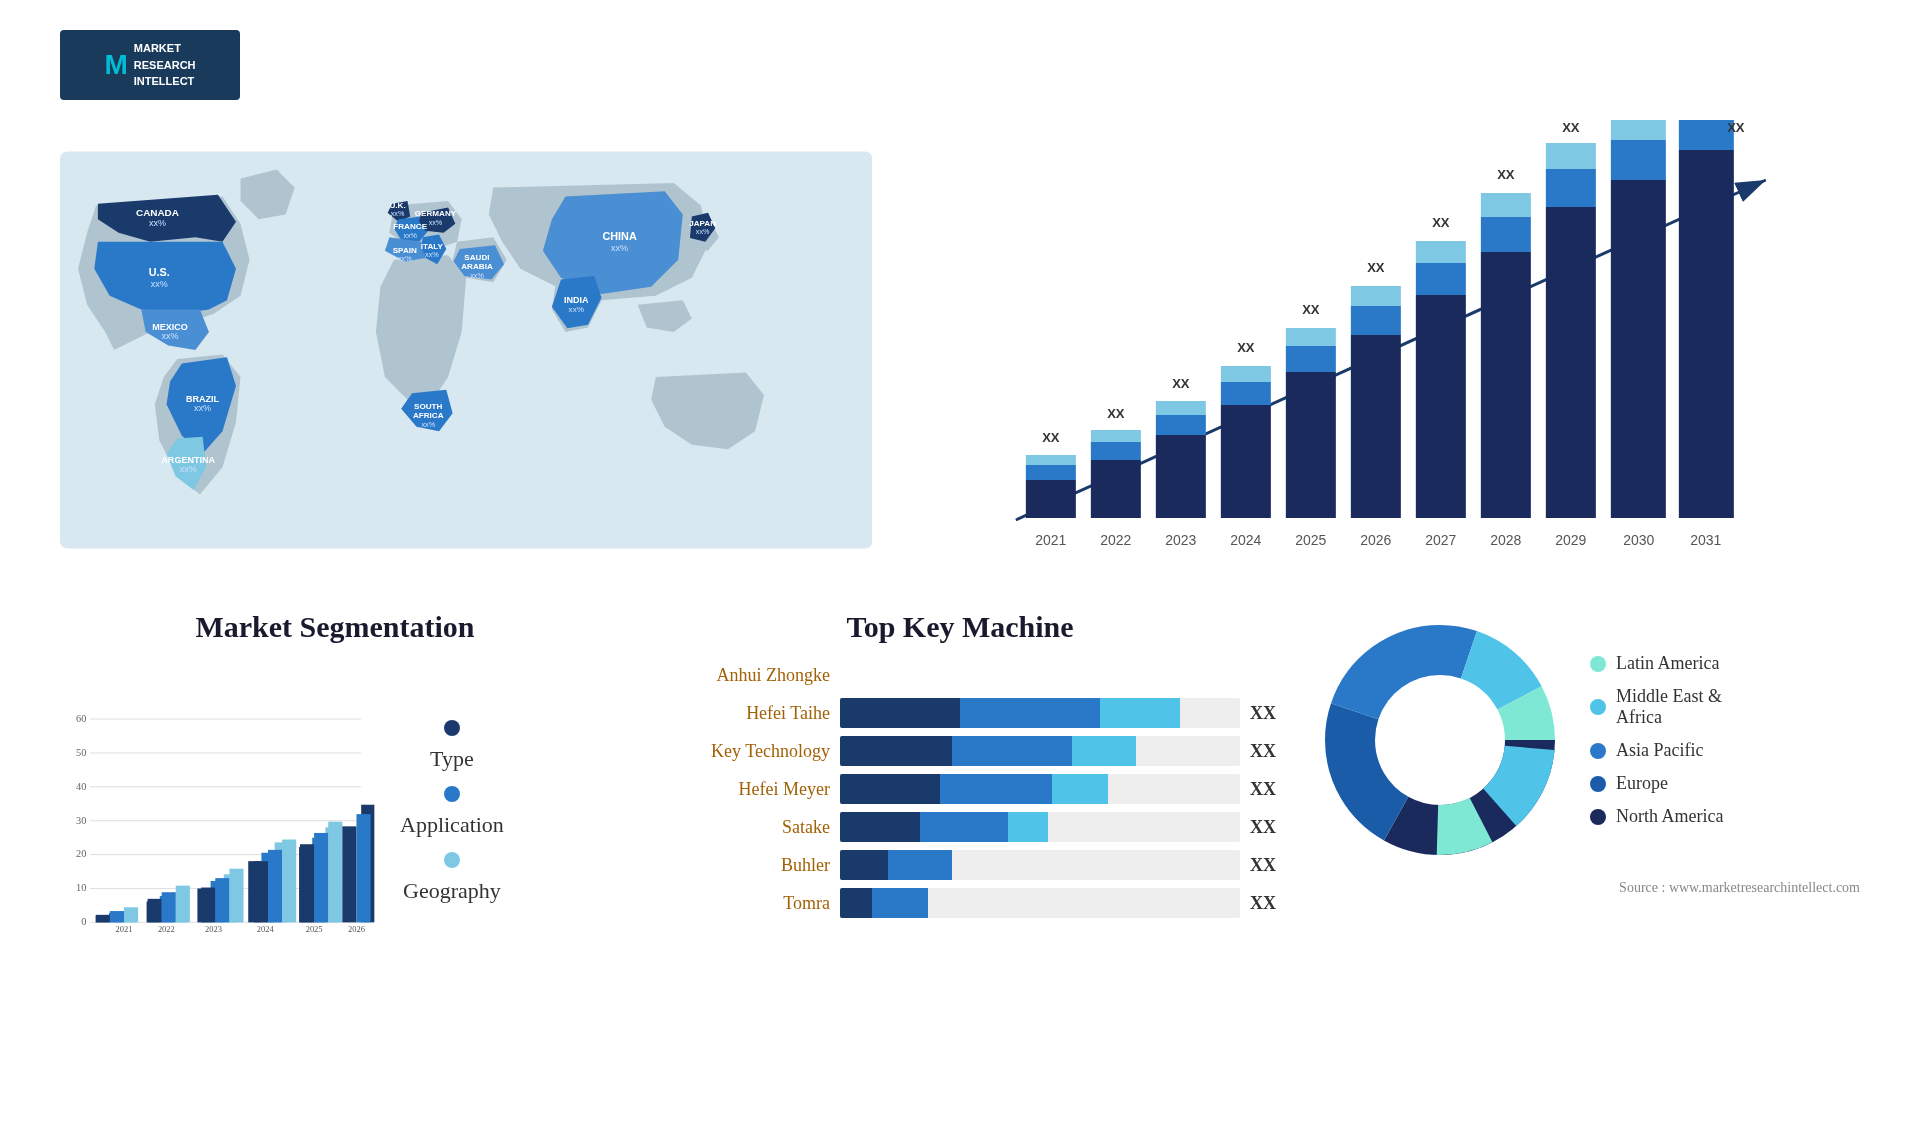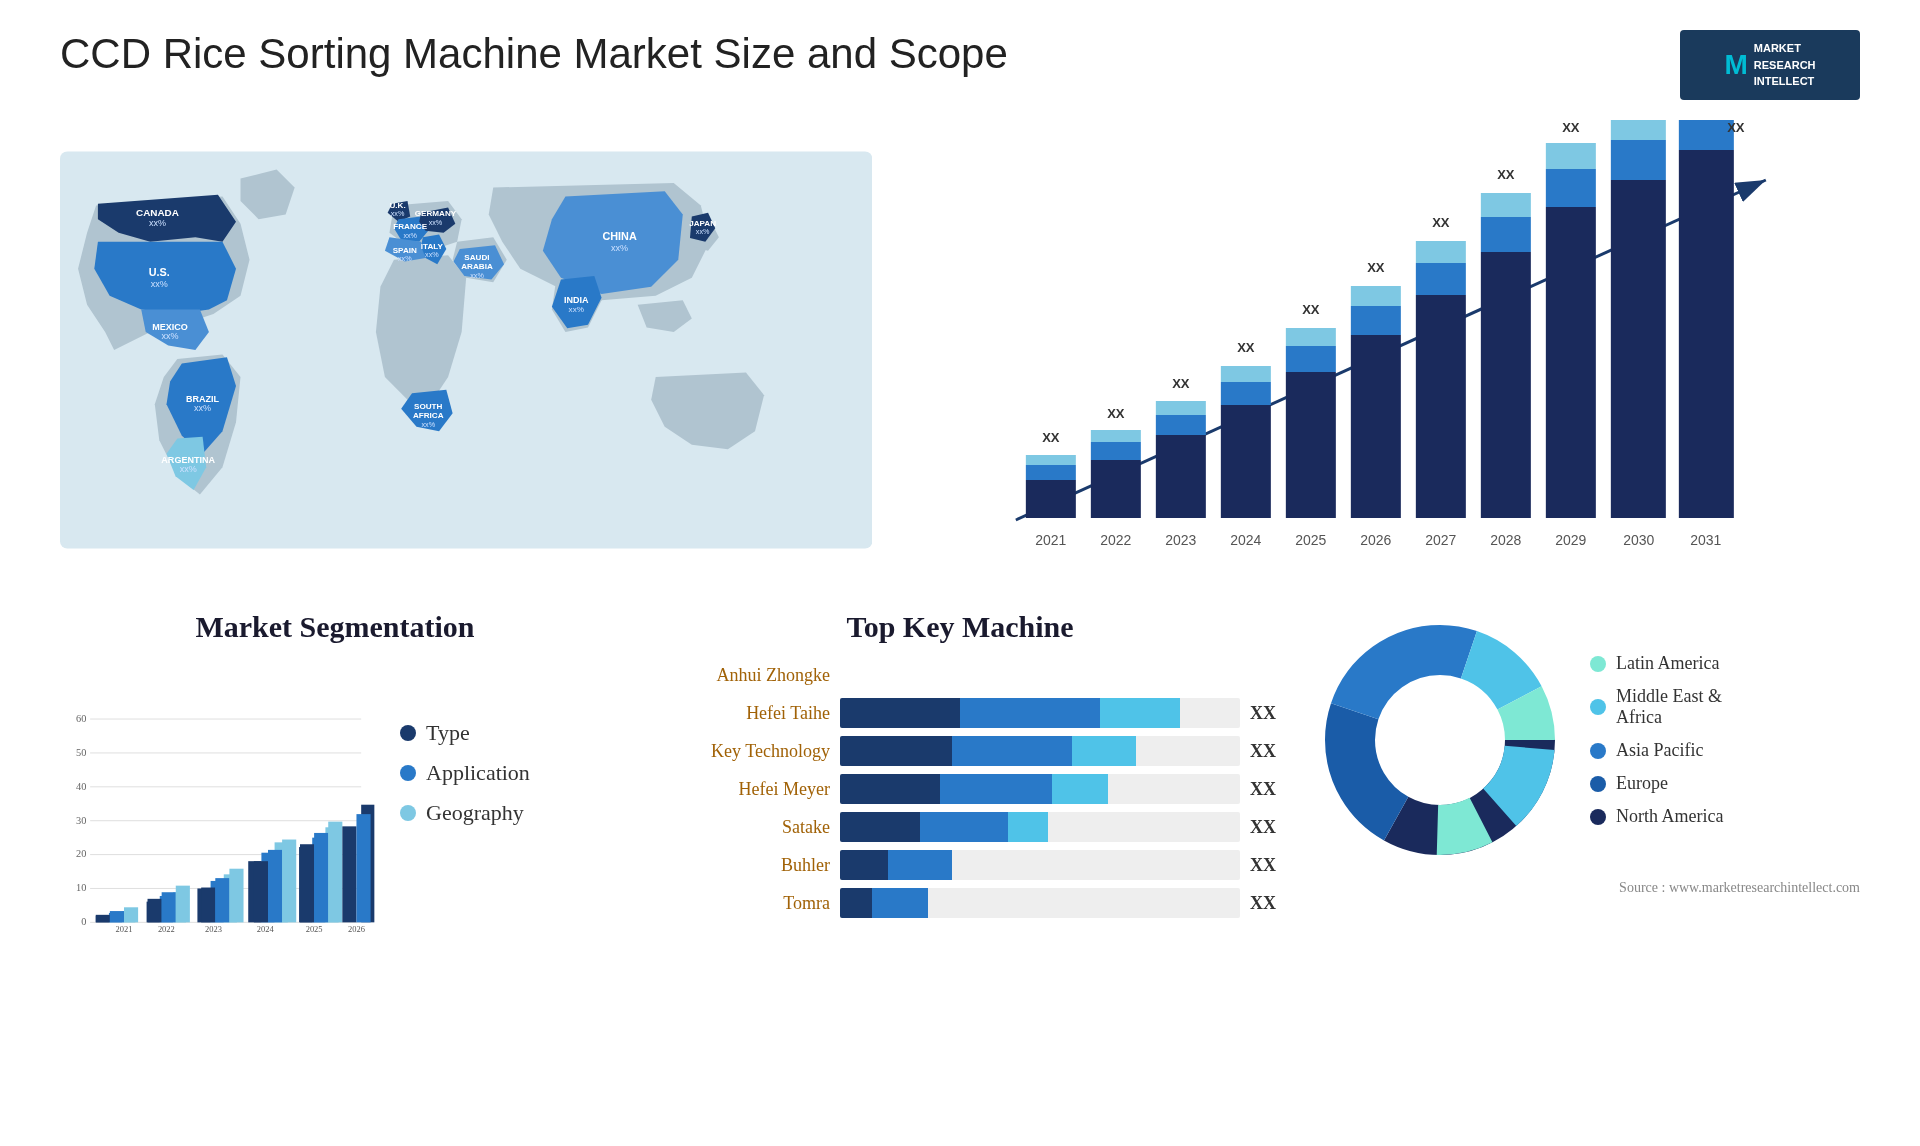--- a/index.html
+++ b/index.html
@@ -117,20 +117,21 @@
       flex-direction: column;
       gap: 14px;
       margin-top: 60px;
     }
     .seg-legend-item {
       display: flex;
       align-items: center;
       gap: 10px;
       font-size: 22px;
       color: #333;
+      flex-direction: column;
     }
     .legend-dot {
       width: 16px;
       height: 16px;
       border-radius: 50%;
       flex-shrink: 0;
     }
     
     .players-list {
       display: flex;
@@ -201,21 +202,20 @@
       text-align: right;
       margin-top: 10px;
     }
   </style>
 </head>
 <body>
 
 <div class="page">
 
   <div class="header">
-    <h1 class="page-title">CCD Rice Sorting Machine Market Size and Scope</h1>
     <div class="logo-area">
       <div class="logo-box">
         <span class="logo-m">M</span>
         <div style="color:#fff; font-size:11px; font-weight:900; line-height:1.5;">
           MARKET<br>RESEARCH<br>INTELLECT
         </div>
       </div>
     </div>
   </div>
 

